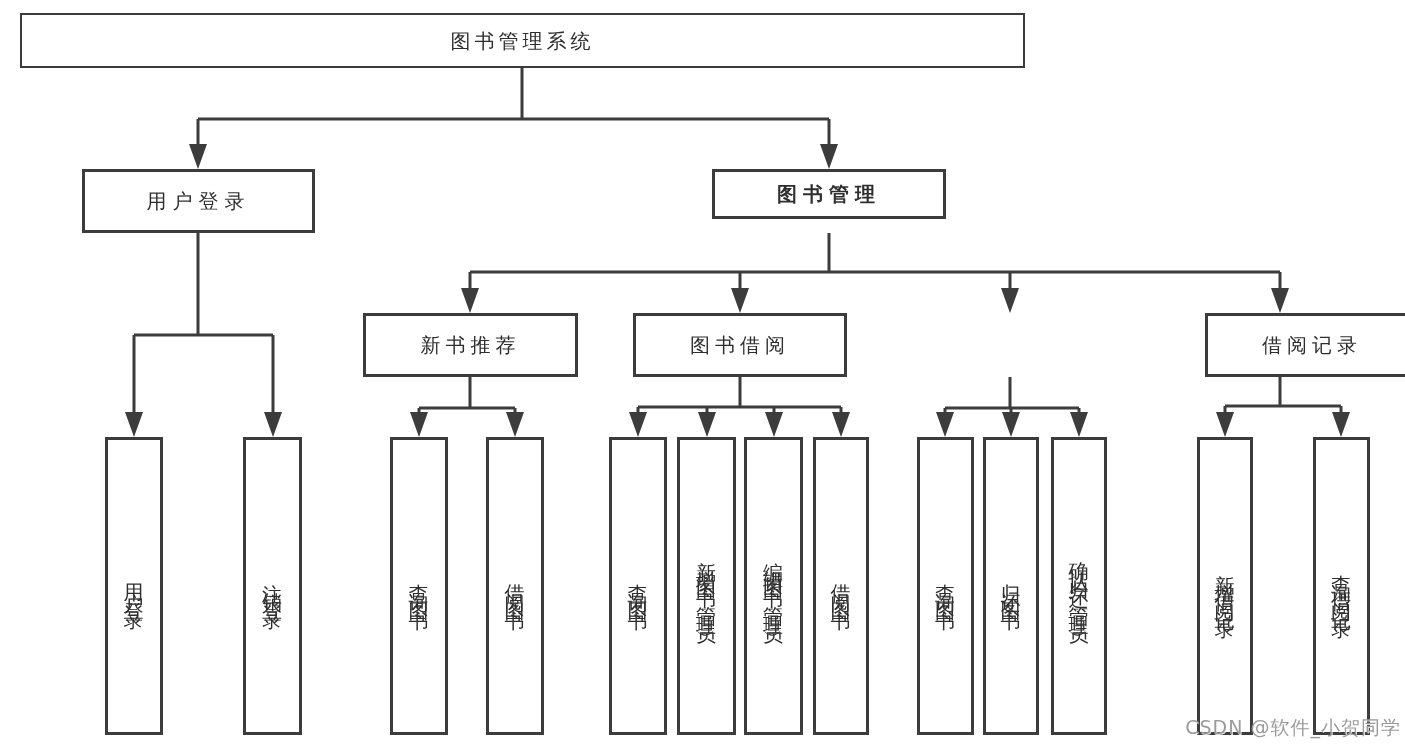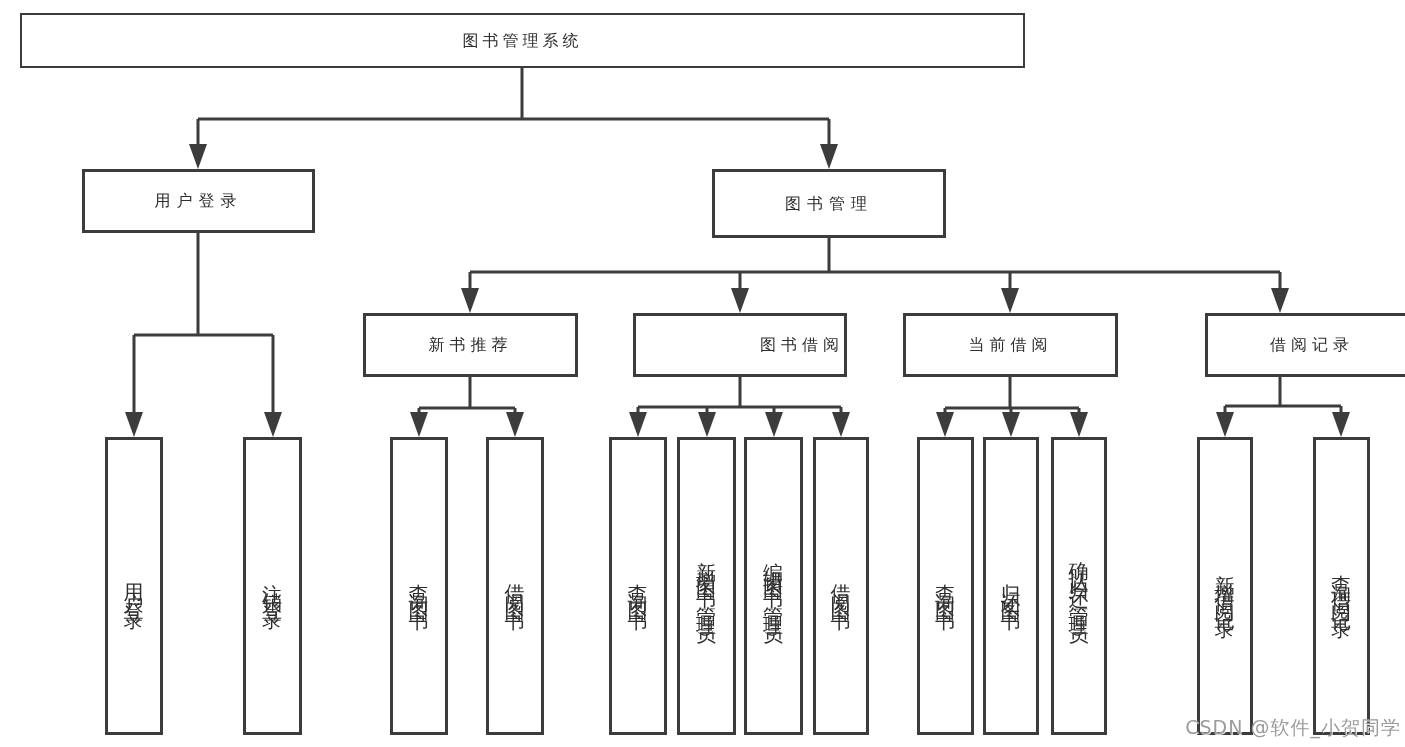--- a/index.html
+++ b/index.html
@@ -14,21 +14,21 @@
   body{font-family:"DejaVu Sans",sans-serif;color:var(--text);}
   .canvas{
     position:relative;width:1405px;height:747px;background:var(--bg);overflow:hidden;
   }
   svg.wires{position:absolute;left:0;top:0;width:1405px;height:747px;}
   .node{
     position:absolute;background:#fff;border:3px solid var(--border);
     display:flex;align-items:center;justify-content:center;
   }
   .node.root{border-width:2px;}
-  .hlabel{font-size:16px;line-height:1;letter-spacing:6px;white-space:nowrap;color:var(--text);}
+  .hlabel{font-size:20px;line-height:1;letter-spacing:6px;white-space:nowrap;color:var(--text);}
   .root .hlabel{letter-spacing:4px;}
   .lv3 .hlabel{letter-spacing:5px;}
   .vlabel{
     writing-mode:vertical-rl;text-orientation:mixed;
     font-size:20px;line-height:1;letter-spacing:9px;white-space:nowrap;color:var(--text);
   }
   .watermark{
     position:absolute;right:4px;bottom:6px;
     font-size:19px;letter-spacing:1px;color:var(--watermark);
     text-shadow:1px 1px 0 rgba(255,255,255,.8);
@@ -80,32 +80,29 @@
     </g>
   </svg>
 
   <div class="node root" style="left:20px;top:13px;width:1005px;height:55px;">
     <span class="hlabel">图书管理系统</span>
   </div>
 
   <div class="node" style="left:82px;top:169px;width:233px;height:64px;">
     <span class="hlabel">用户登录</span>
   </div>
-  <div class="node" style="left:712px;top:169px;width:234px;height:69px;">
+  <div class="node" style="left:712px;top:169px;width:234px;height:50px;font-weight:bold;">
     <span class="hlabel">图书管理</span>
   </div>
 
   <div class="node lv3" style="left:363px;top:313px;width:215px;height:64px;text-align:right;">
     <span class="hlabel">新书推荐</span>
   </div>
-  <div class="node lv3" style="left:633px;top:313px;width:214px;height:64px;justify-content:flex-end;">
+  <div class="node lv3" style="left:633px;top:313px;width:214px;height:64px;">
     <span class="hlabel">图书借阅</span>
-  </div>
-  <div class="node lv3" style="left:903px;top:313px;width:215px;height:64px;">
-    <span class="hlabel">当前借阅</span>
   </div>
   <div class="node lv3" style="left:1173px;top:313px;width:214px;height:64px;margin-left:32px;">
     <span class="hlabel">借阅记录</span>
   </div>
 
   <div class="node" style="left:105px;top:437px;width:58px;height:298px;">
     <span class="vlabel">用户登录</span>
   </div>
   <div class="node" style="left:243px;top:437px;width:59px;height:298px;">
     <span class="vlabel">注销登录</span>

